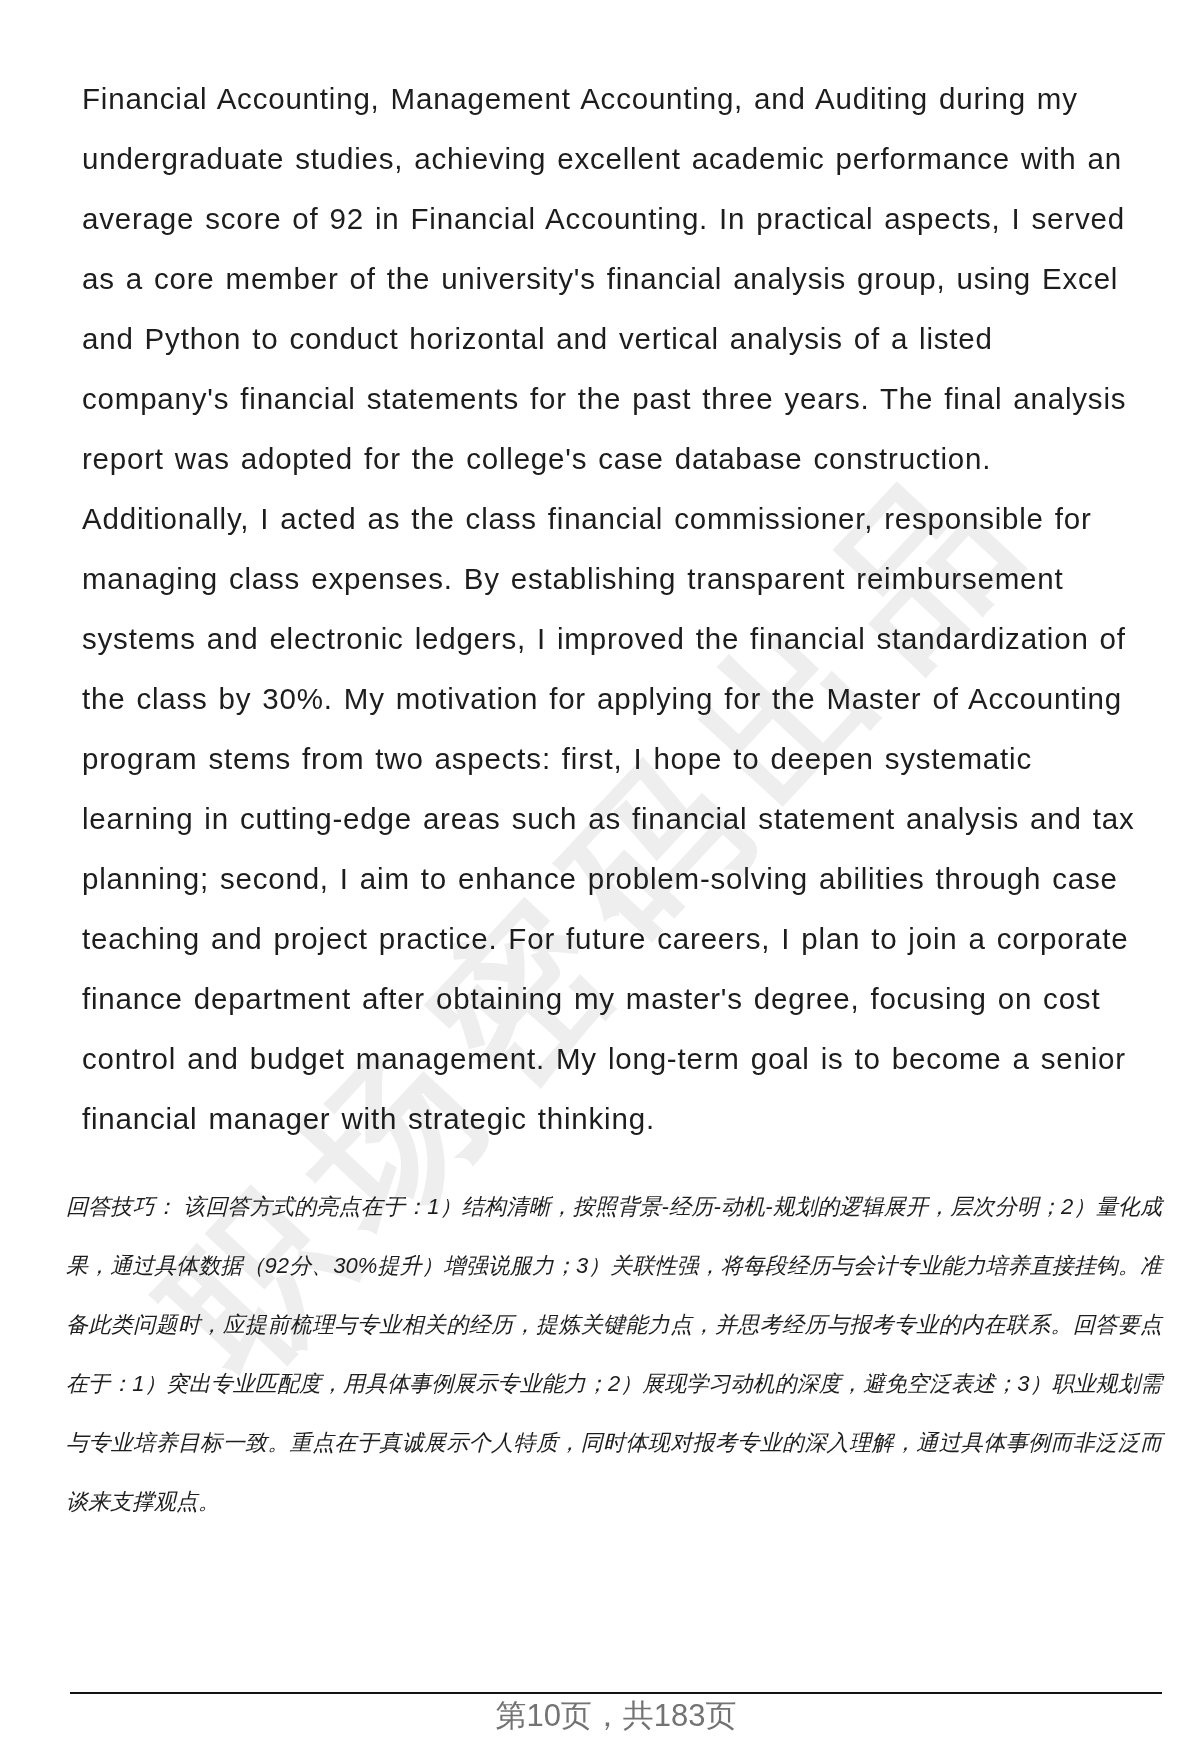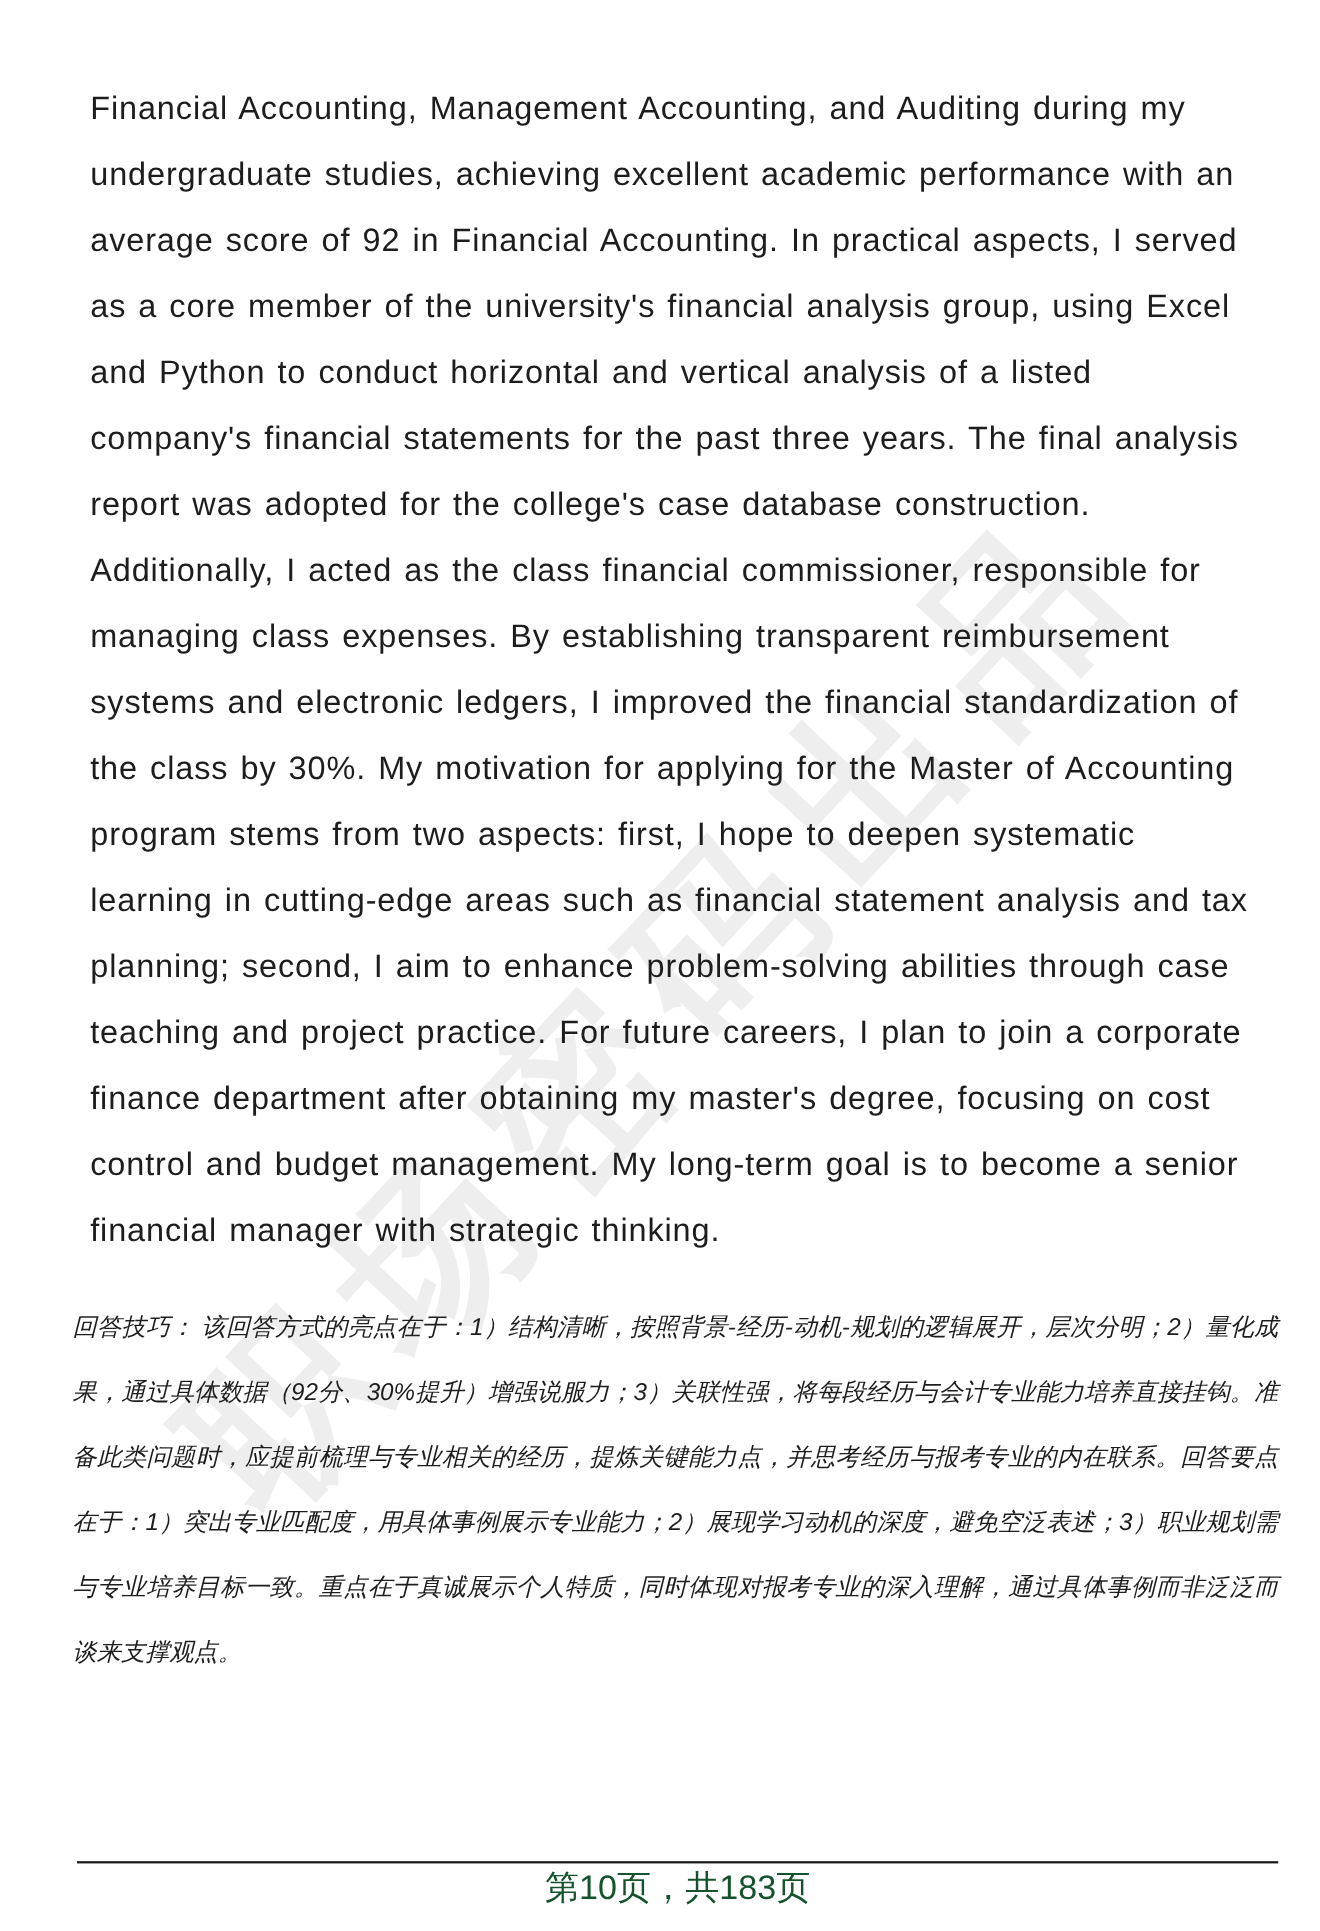--- a/index.html
+++ b/index.html
@@ -72,21 +72,21 @@
     border-top: 2px solid #141414;
   }
   .footer-text {
     position: absolute;
     left: 70px;
     right: 38px;
     bottom: 20px;
     text-align: center;
     font-size: 31px;
     line-height: 38px;
-    color: #14532d;
+    color: #737373;
   }
 </style>
 </head>
 <body>
 
 <div class="page">
 
   <div class="watermark">职场密码出品</div>
 
   <div class="content">

